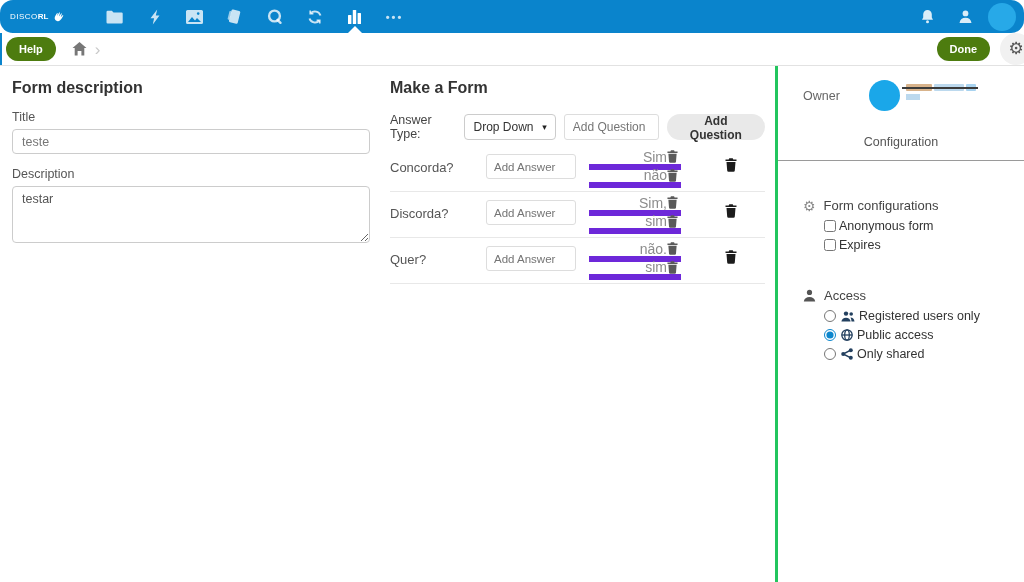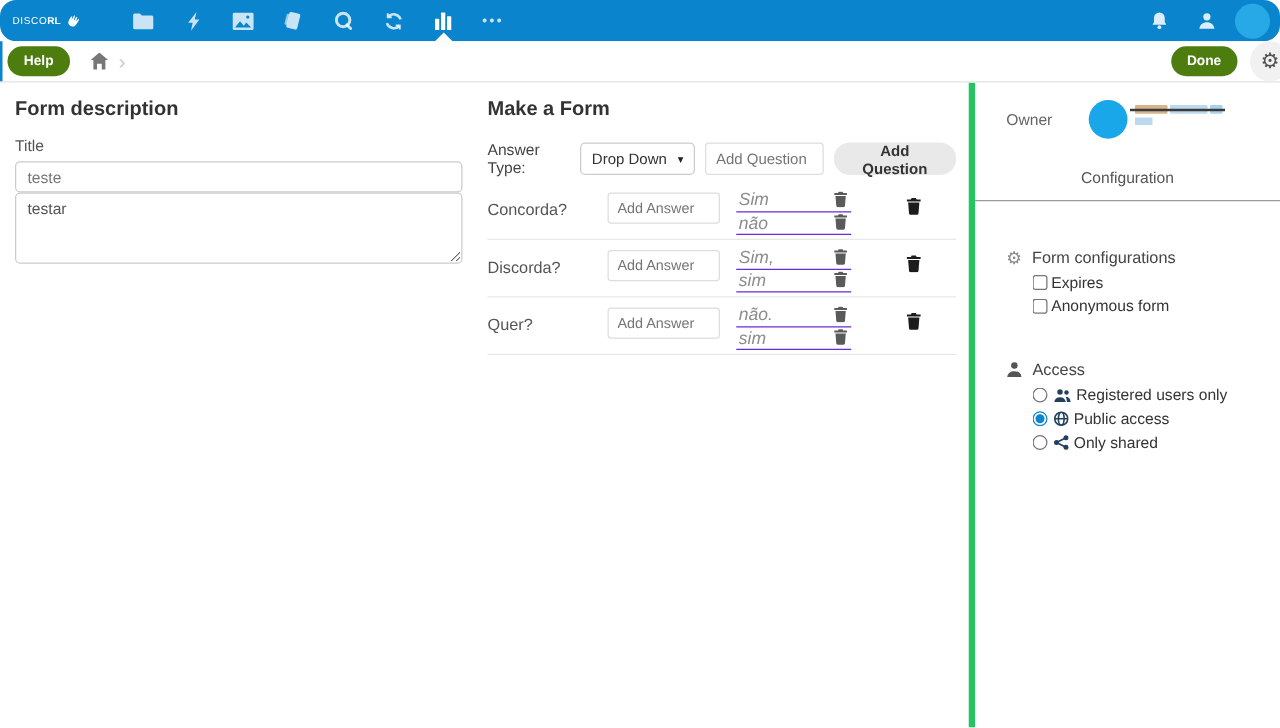--- a/index.html
+++ b/index.html
@@ -48,27 +48,27 @@
   .select .sel-val { font-size:12px; color:#333; }
   .select .caret { margin-left:auto; font-size:9px; color:#222; }
   .q-input { width:95px; height:26px; border:1px solid #ddd; border-radius:3px; font-family:inherit; font-size:12px; color:#555; padding:0 8px; margin-left:8px; outline:none; }
   .addq-btn { margin-left:8px; height:26px; border:none; border-radius:13px; background:#e9e9e9; color:#333; font-family:inherit; font-size:12px; font-weight:700; padding:0 14px; cursor:pointer; }
 
   .questions { margin-top:5px; }
   .qrow { display:flex; align-items:flex-start; border-bottom:1px solid #e8e8e8; padding:5px 0 3px; }
   .qlabel { width:96px; font-size:13px; color:#555; padding-top:9px; }
   .a-input { width:90px; height:25px; border:1px solid #ddd; border-radius:3px; font-family:inherit; font-size:11.5px; color:#555; padding:0 7px; margin-top:3px; outline:none; }
   .answers { width:92px; margin-left:13px; }
-  .answer { display:flex; align-items:center; justify-content:space-between; border-bottom:1px solid #6d28d9; padding:0 3px 1px 2px; height:18.5px;font-style:italic; }
+  .answer { display:flex; align-items:center; justify-content:flex-end; border-bottom:6px solid #6d28d9; padding:0 3px 1px 2px; height:18.5px; }
   .answer .atext { font-size:14px; color:#8c8c8c; }
   .icon-btn { background:none; border:none; padding:0; cursor:pointer; display:flex; }
   .a-trash { color:#5a5a5a; }
   .row-trash { margin-left:auto; margin-right:28px; padding-top:7px; color:#1c1c1c; }
 
-  .right-panel { width:249px; border-left:5px solid #22c55e; padding-top:14px; }
+  .right-panel { width:249px; border-left:3px solid #22c55e; padding-top:14px; }
   .owner-row { display:flex; align-items:center; padding-left:25px; }
   .owner-label { font-size:12.5px; color:#666; width:66px; }
   .owner-avatar { width:31px; height:31px; border-radius:50%; background:#1aa7e9; flex:none; }
   .redacted { margin-left:6px; position:relative; filter:blur(.6px); margin-top:-8px; }
   .redacted .r1 { display:flex; gap:2px; }
   .redacted .seg { height:7px; border-radius:1px; }
   .redacted .strike { position:absolute; top:3px; left:-4px; right:-2px; height:2px; background:#3b3b3b; }
   .redacted .r2 { width:14px; height:6px; background:#bcd9ee; margin-top:3px; }
   .config-title { text-align:center; font-size:12.5px; font-weight:400; color:#555; margin-top:24px; }
   .config-hr { border:none; border-top:1px solid #9a9a9a; margin-top:11px; }
@@ -181,20 +181,21 @@
     <button class="gear-btn">⚙</button>
   </div>
 </div>
 
 <div class="content">
 
   <section class="left-panel">
     <h1 class="panel-h">Form description</h1>
     <div class="field-label">Title</div>
     <input class="text-input" type="text" value="teste" style="">
+    <div class="field-label">Description</div>
     <textarea class="desc-area" style="">testar</textarea>
   </section>
 
   <section class="mid-panel">
     <h1 class="panel-h">Make a Form</h1>
 
     <div class="atype-row">
       <span class="atype-label">Answer Type:</span>
       <div class="select">
         <span class="sel-val">Drop Down</span>
@@ -321,25 +322,25 @@
     <hr class="config-hr">
 
     <div class="rp-section first">
       <div class="sec-head">
         <span class="sec-icon g">⚙</span>
         <span class="sec-label">Form configurations</span>
       </div>
       <div class="opt-list">
         <label class="opt">
           <input type="checkbox" style="">
+          <span class="opt-label">Anonymous form</span>
+        </label>
+        <label class="opt">
+          <input type="checkbox" style="">
           <span class="opt-label">Expires</span>
-        </label>
-        <label class="opt">
-          <input type="checkbox" style="">
-          <span class="opt-label">Anonymous form</span>
         </label>
       </div>
     </div>
 
     <div class="rp-section">
       <div class="sec-head">
         <span class="sec-icon">
           <svg width="13" height="13" viewBox="0 0 13 13" fill="#555">
               <circle cx="6.5" cy="3.4" r="2.6"></circle>
               <path d="M.8 12.5C1.2 9.5 3.4 8 6.5 8s5.3 1.5 5.7 4.5z"></path>

